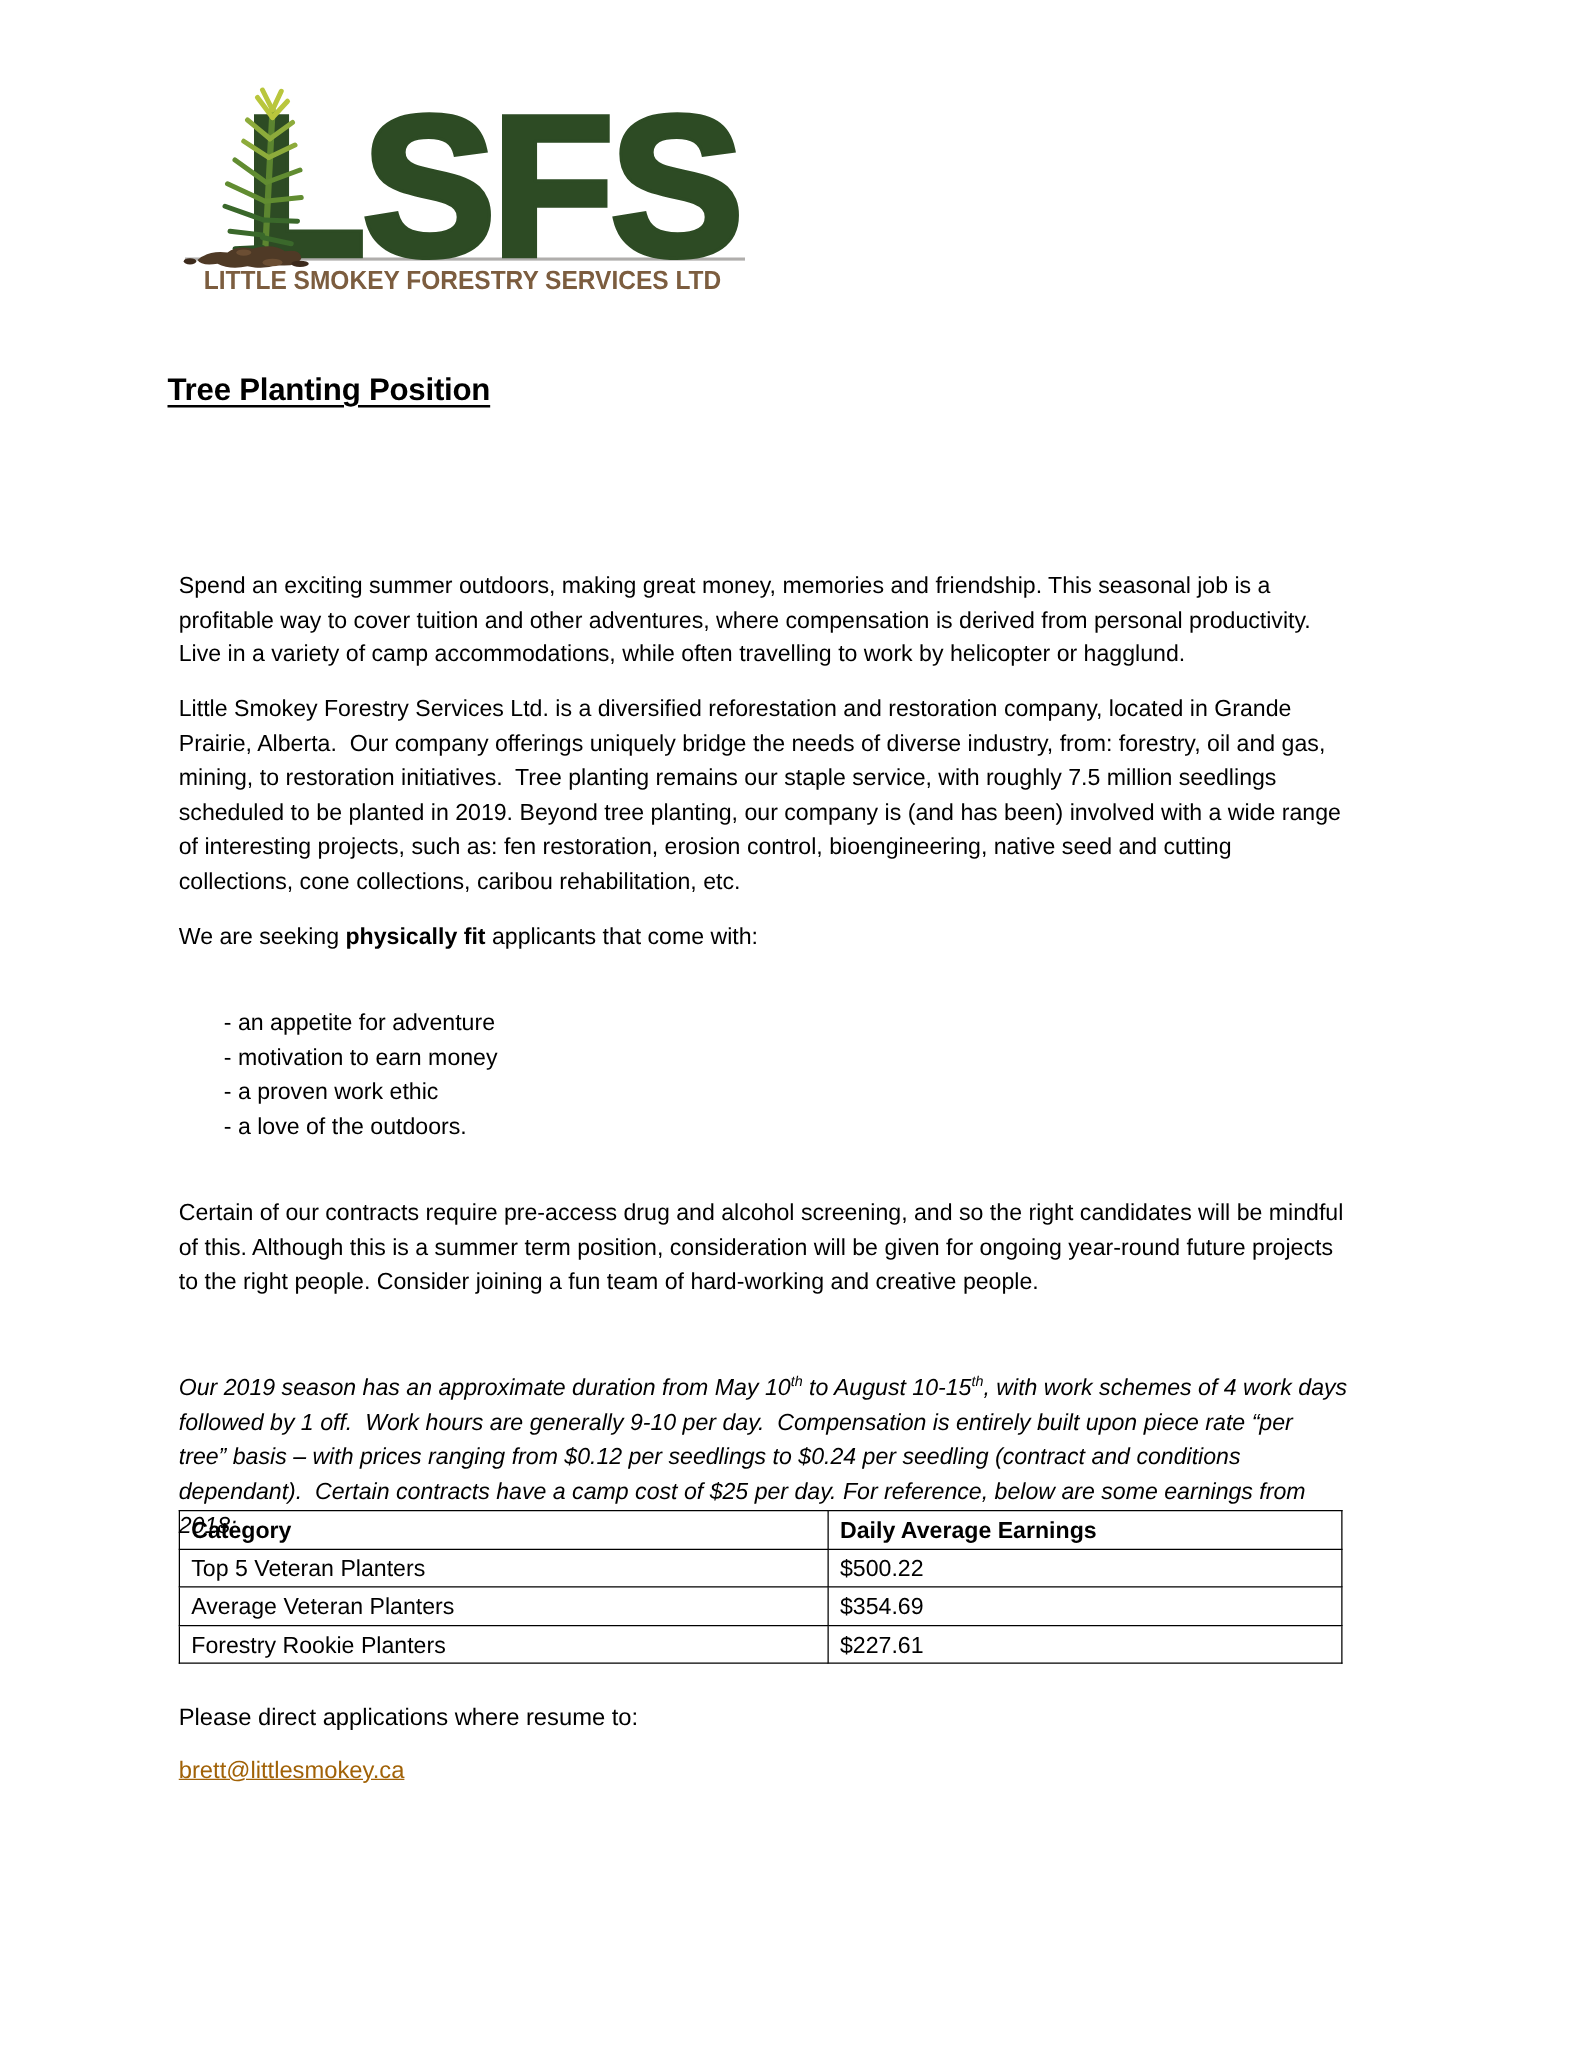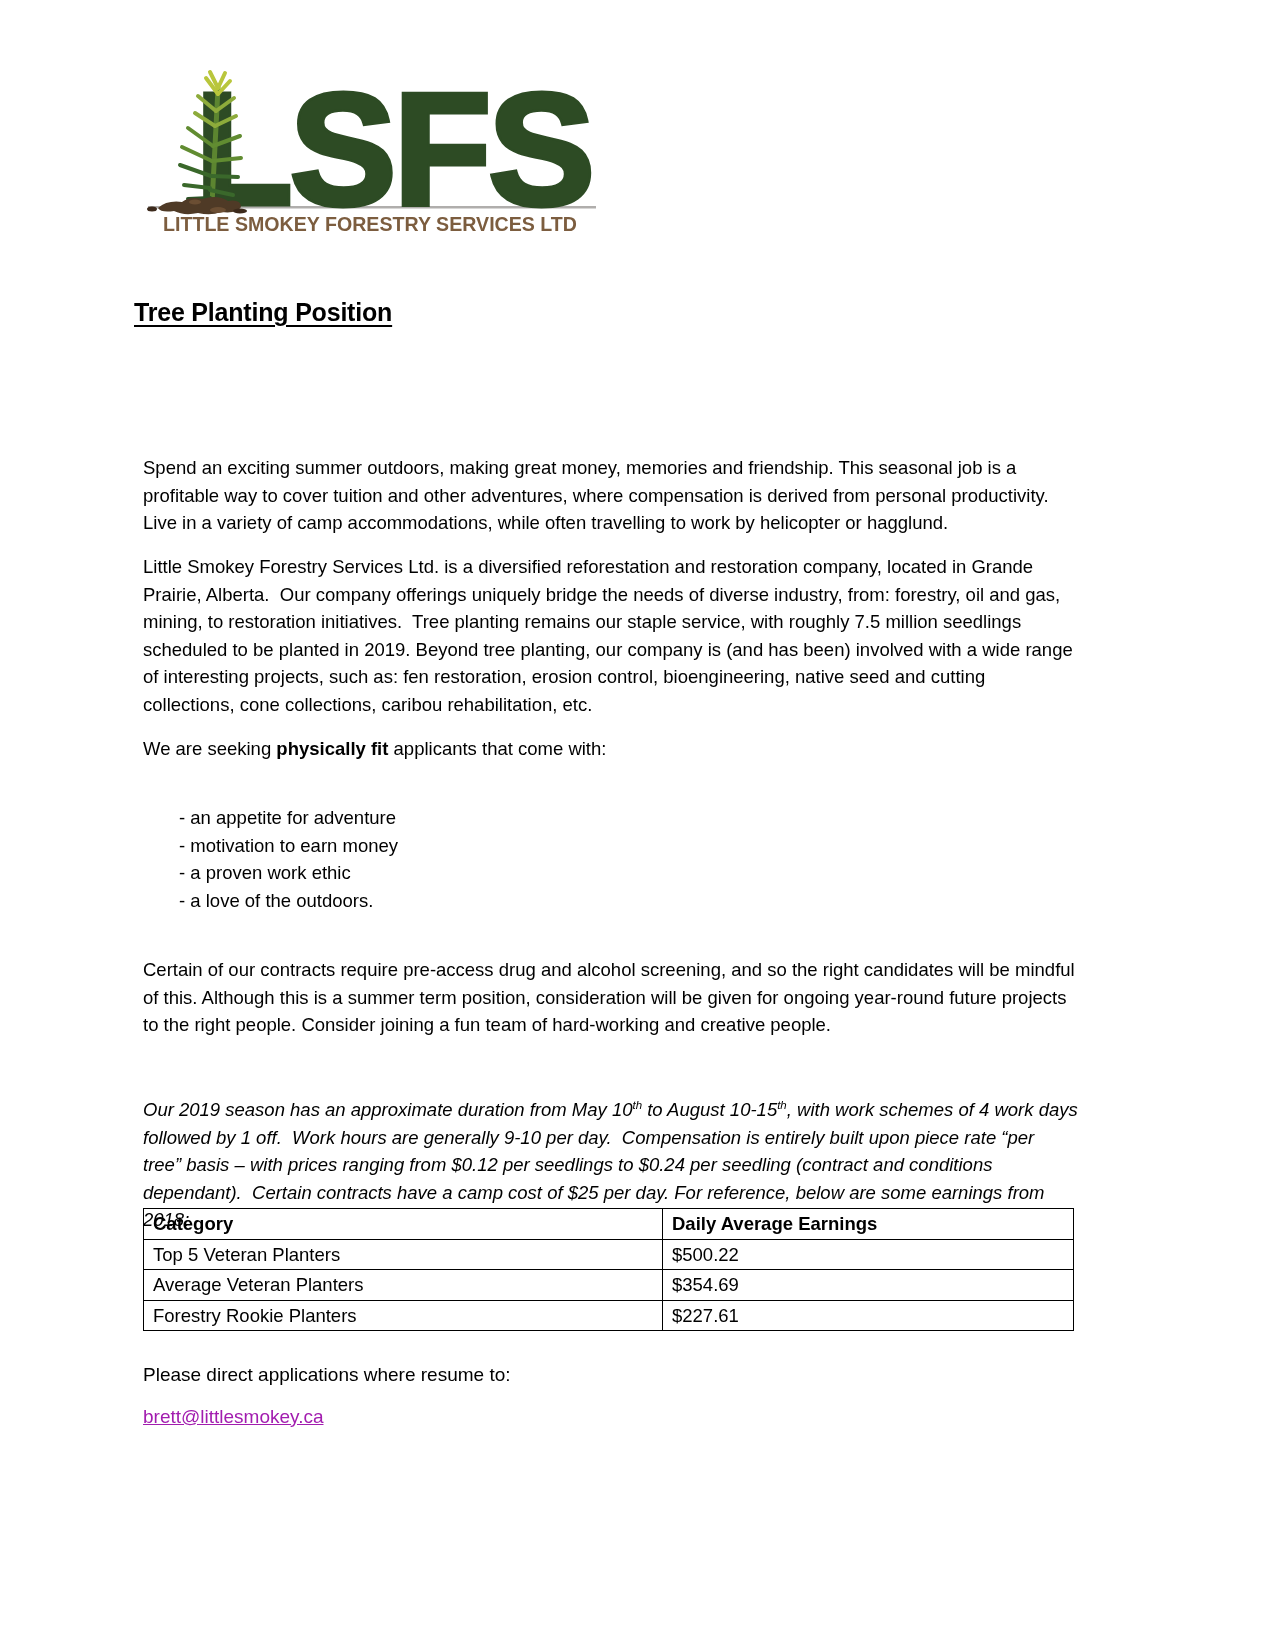--- a/index.html
+++ b/index.html
@@ -31,21 +31,21 @@
     border-collapse:collapse; table-layout:fixed;
   }
   .earnings th, .earnings td {
     border:1px solid #000; padding:1px 9px;
     font-size:18.5px; line-height:27.5px; text-align:left; overflow:hidden;
   }
   .earnings th { font-weight:bold; }
   .col-cat { width:500px; }
   .apply-line { position:absolute; left:143px; top:1364px; font-size:19px; }
   .email-line { position:absolute; left:143px; top:1406px; font-size:19px; }
-  .email-line a { color:#a21caf; text-decoration:underline; }
+  .email-line a { color:#a16207; text-decoration:underline; }
 </style>
 </head>
 <body>
 
 <div class="page">
 
   <svg class="logo" viewBox="0 0 460 172" aria-hidden="true">
 
     <rect x="8" y="140" width="448" height="2.5" fill="#b0aeac"></rect>
 

